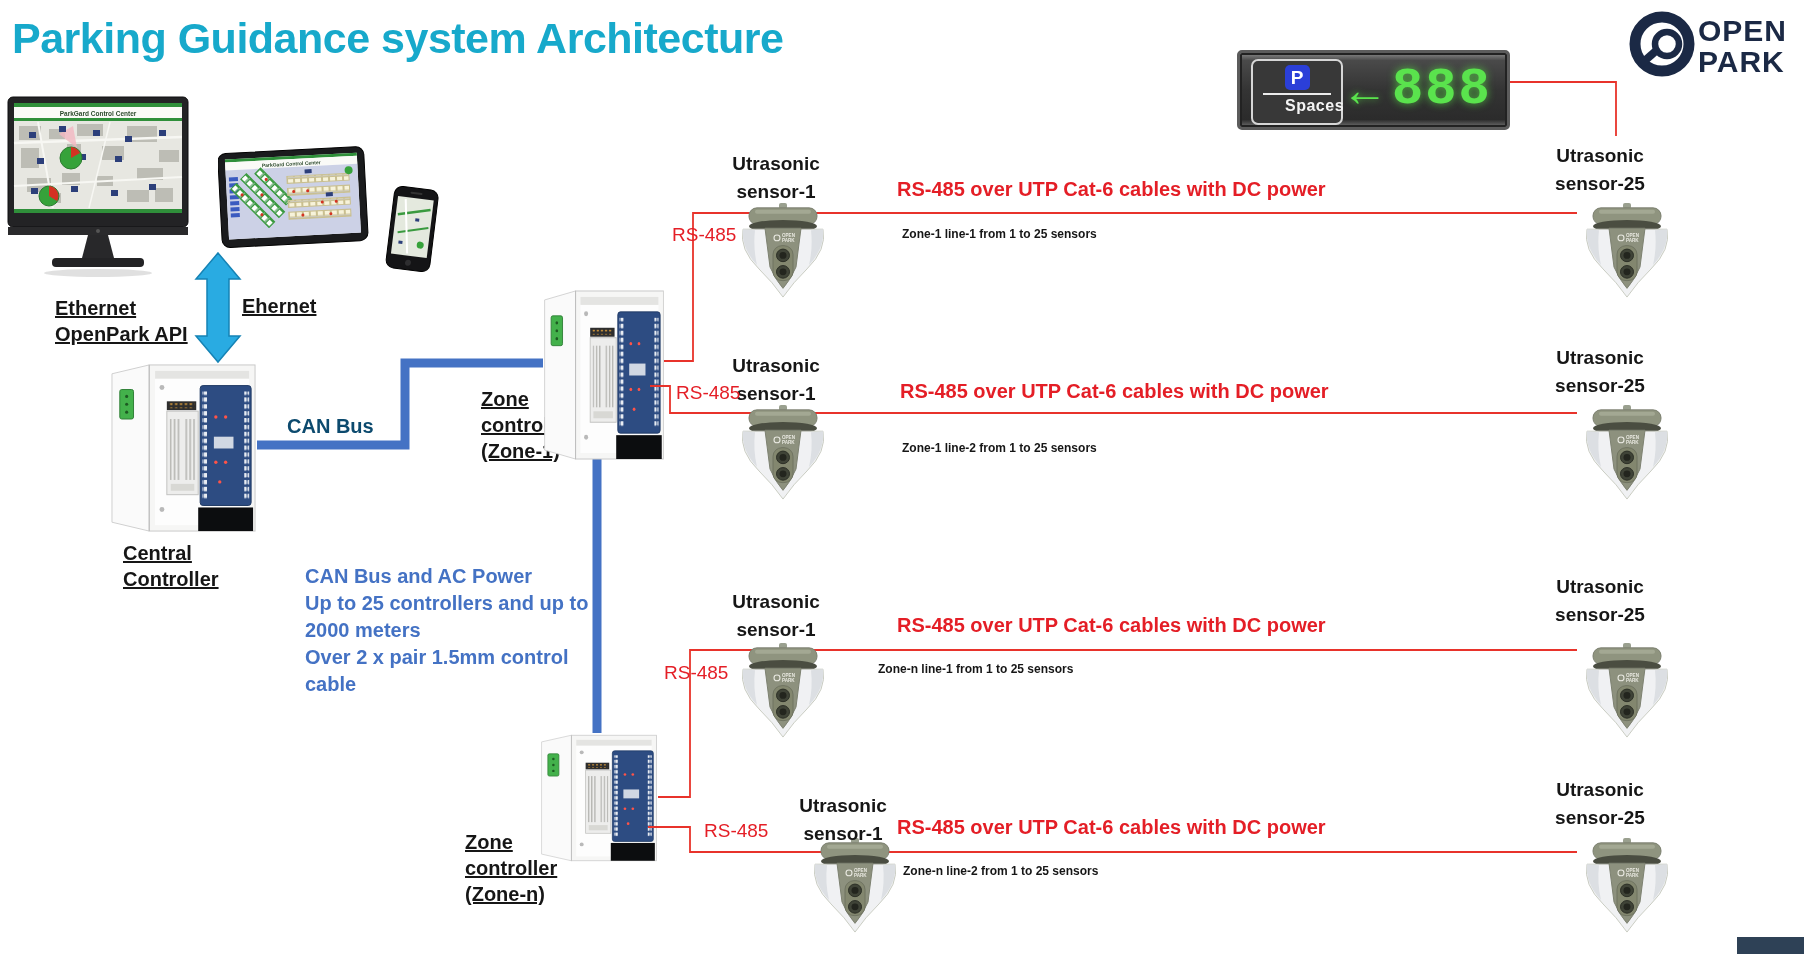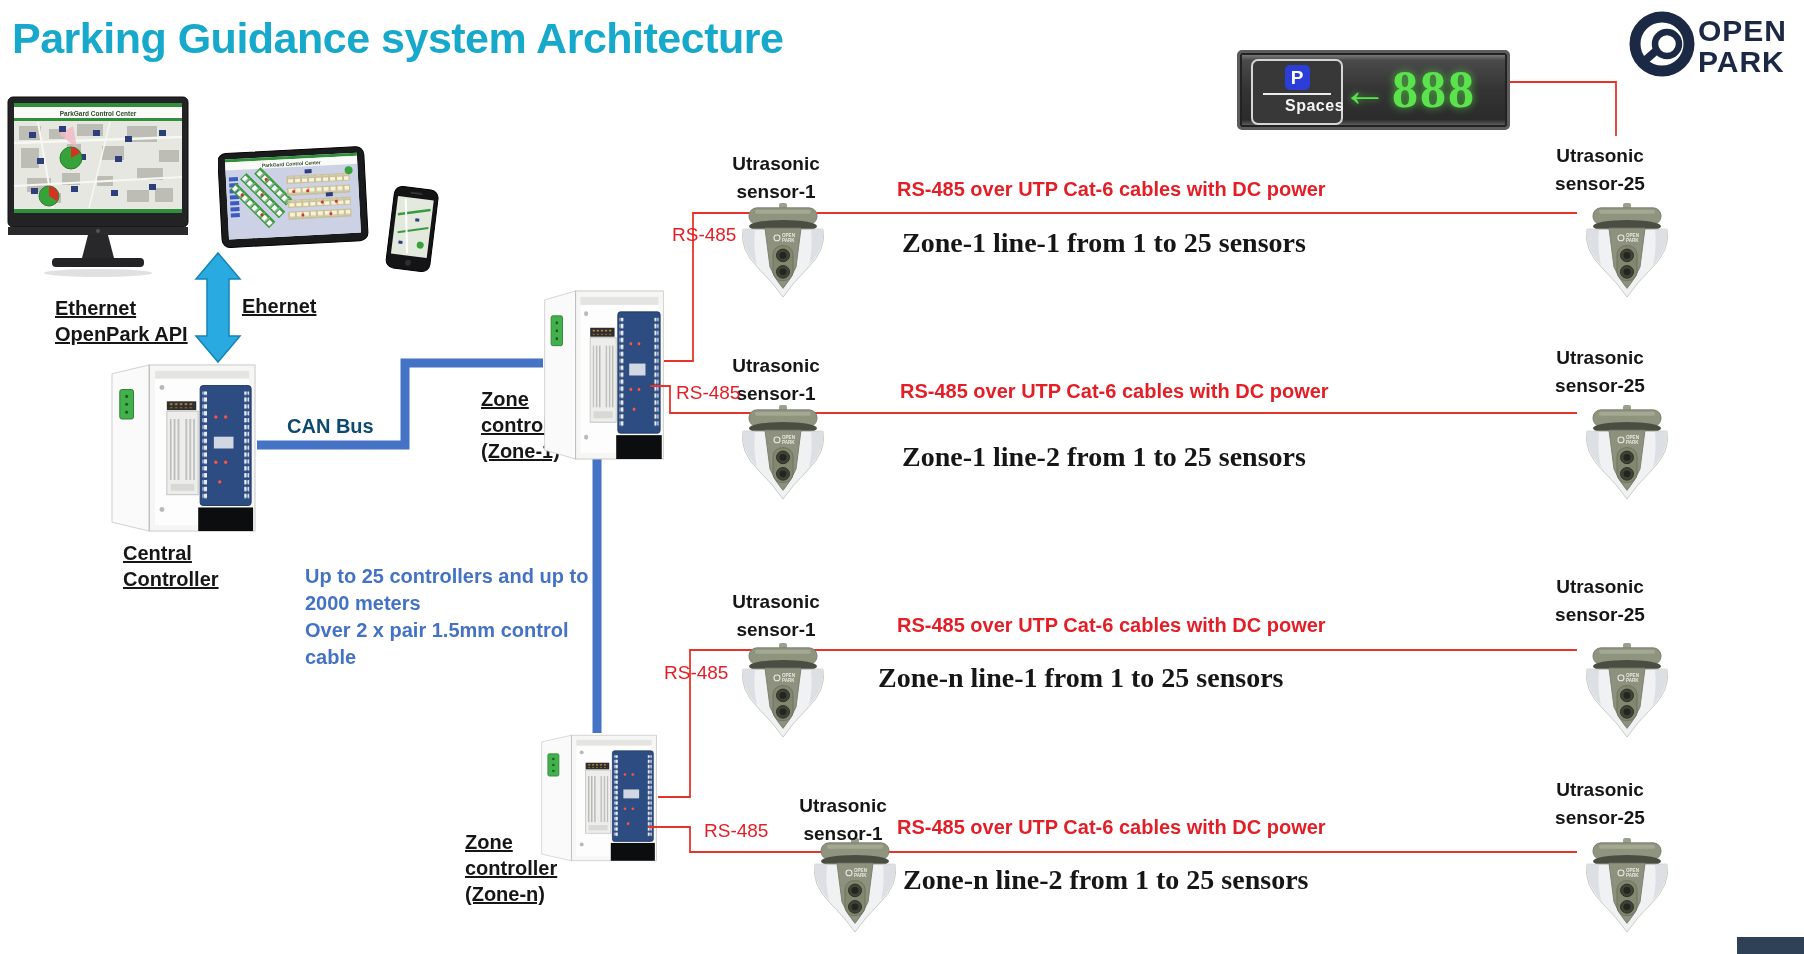--- a/index.html
+++ b/index.html
@@ -4,38 +4,38 @@
 <style>
   html,body{margin:0;padding:0;background:#fff;}
   .canvas{position:relative;width:1804px;height:954px;background:#ffffff;overflow:hidden;
           font-family:"Liberation Sans",sans-serif;}
   .abs{position:absolute;}
   .title{position:absolute;left:12px;top:14px;font-size:43px;font-weight:bold;color:#17a9cb;letter-spacing:-.5px;}
   .lbl{position:absolute;font-size:20px;font-weight:600;color:#161616;line-height:26px;white-space:nowrap;text-decoration:underline;}
   .slabel{position:absolute;width:160px;text-align:center;font-size:19px;font-weight:600;color:#161616;line-height:28px;}
   .rs485{position:absolute;font-size:19px;font-weight:400;color:#e41e26;white-space:nowrap;}
   .rednote{position:absolute;font-size:20px;font-weight:700;color:#e41e26;white-space:nowrap;}
-  .linenote{position:absolute;font-size:28px;font-weight:600;color:#161616;white-space:nowrap;font-family:Liberation Serif, serif;}
+  .linenote{position:absolute;font-size:12px;font-weight:600;color:#161616;white-space:nowrap;}
   .cannote{position:absolute;left:305px;top:563px;font-size:20px;font-weight:600;color:#4472c4;line-height:27px;}
   .canbus-lbl{position:absolute;left:287px;top:415px;font-size:20px;font-weight:700;color:#0c4a6e;}
   svg.layer{position:absolute;left:0;top:0;}
   .z1{z-index:1}.z2{z-index:2}.z3{z-index:3}.z4{z-index:4}.z6{z-index:6}
   
   .sign{position:absolute;left:1237px;top:50px;width:273px;height:80px;z-index:2;
         background:linear-gradient(180deg,#8a8a8a 0%,#4a4a4a 10%,#343434 50%,#2b2b2b 90%,#6f6f6f 100%);
         border:3px solid #5c5c5c;border-radius:5px;box-sizing:border-box;box-shadow:inset 0 0 0 2px #222;}
   .sign-module{position:absolute;left:11px;top:6px;width:88px;height:62px;border:2px solid #d6d6d6;
         border-radius:7px;background:#383838;text-align:center;}
   .p-tile{width:25px;height:25px;margin:4px auto 0;background:#2b3fd8;border-radius:5px;
         color:#fff;font-weight:bold;font-size:19px;line-height:25px;text-align:center;}
   .sign-line{width:68px;height:0;border-top:2px solid #ececec;margin:3px auto 2px;}
   .spaces{color:#f4f4f4;font-size:16px;font-weight:600;letter-spacing:.5px;margin-left:32px;}
   .sign-right{position:absolute;left:102px;top:0;height:74px;display:flex;align-items:center;}
   .sign-arrow{color:#5ae34d;font-size:46px;font-weight:bold;line-height:1;text-shadow:0 0 7px rgba(90,240,70,.7);}
-  .sign-digits{color:#5ae34d;font-family:Liberation Serif, serif;font-size:52px;font-weight:bold;
+  .sign-digits{color:#5ae34d;font-family:Liberation Mono, monospace;font-size:52px;font-weight:bold;
         letter-spacing:2px;line-height:1;text-shadow:0 0 8px rgba(90,240,70,.7);margin-left:4px;}
   .corner{position:absolute;left:1737px;top:937px;width:67px;height:17px;background:#2e4156;}
 </style>
 </head>
 <body>
 
 <div class="canvas">
 
   <svg width="0" height="0" style="position:absolute" aria-hidden="true">
     <defs>
@@ -261,20 +261,21 @@
     <use href="#sym-controller" width="118" height="130"></use>
   </svg>
   <div class="lbl" style="left:465px;top:829px">
     <div>Zone</div>
     <div>controller</div>
     <div>(Zone-n)</div>
   </div>
 
   <div class="canbus-lbl">CAN Bus</div>
   <div class="cannote">
+    <div>CAN Bus and AC Power</div>
     <div>Up to 25 controllers and up to</div>
     <div>2000 meters</div>
     <div>Over 2 x pair 1.5mm control</div>
     <div>cable</div>
   </div>
 
   <div class="sign">
     <div class="sign-module">
       <div class="p-tile">P</div>
       <div class="sign-line"></div>

